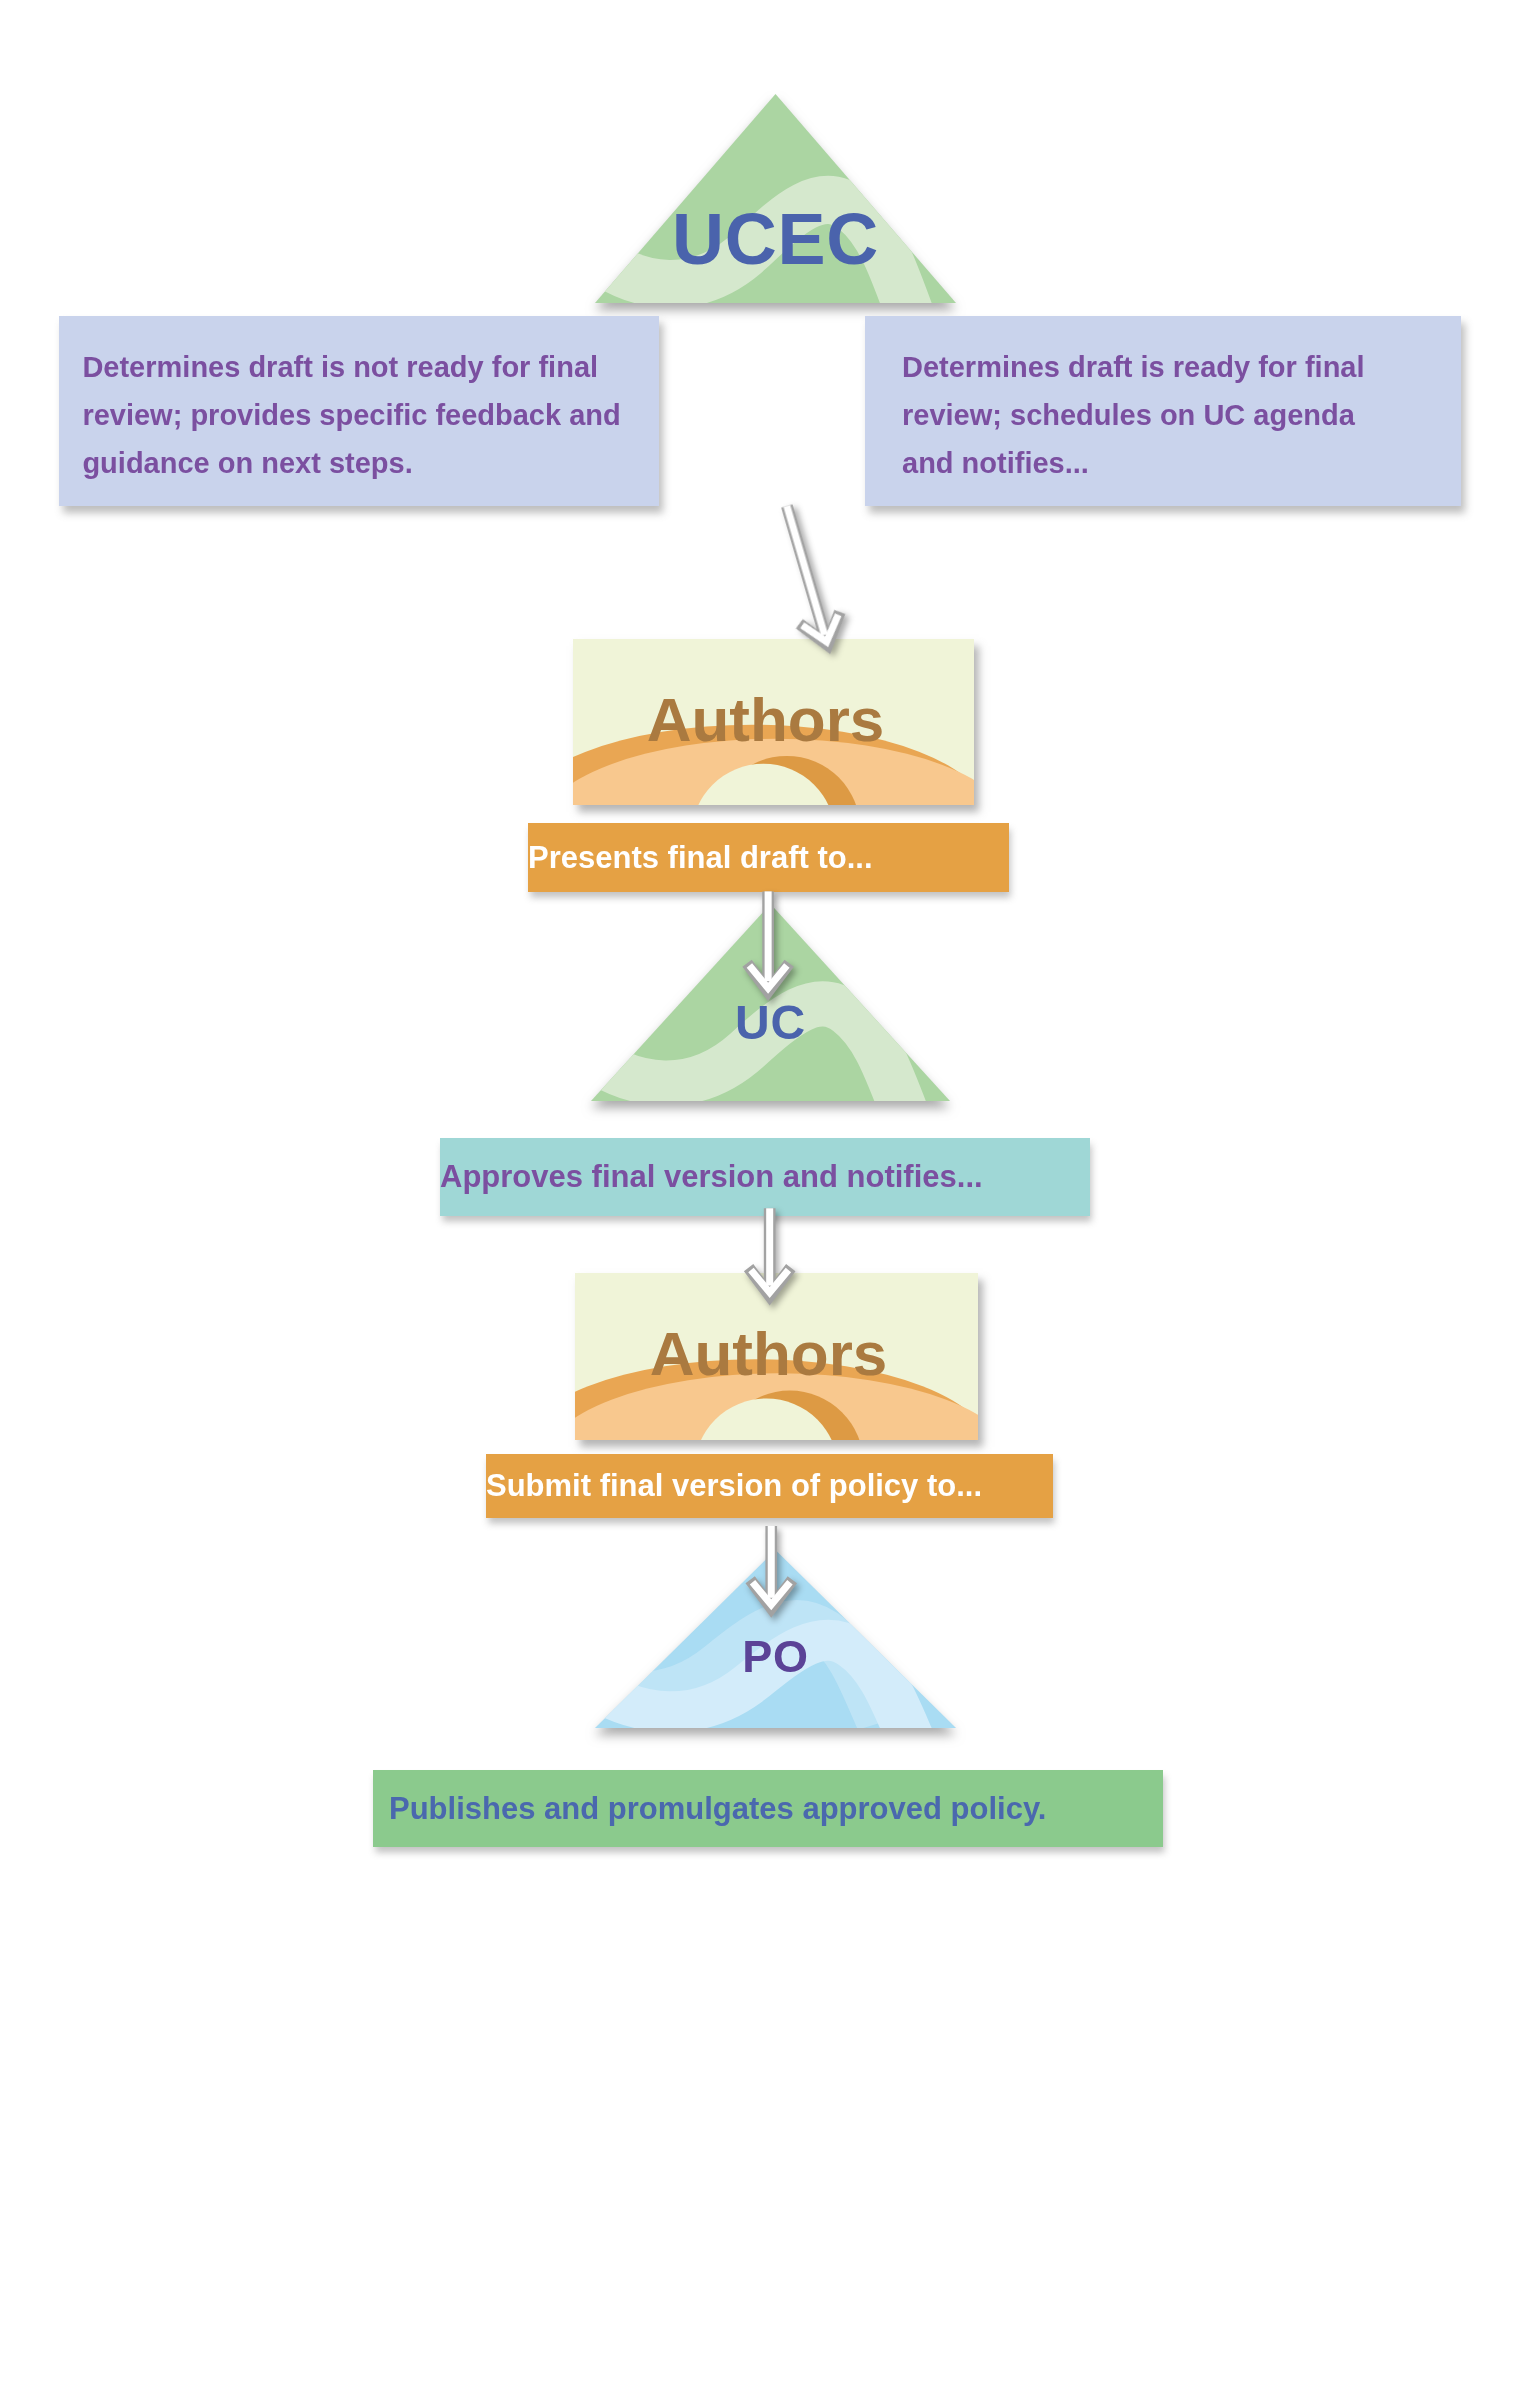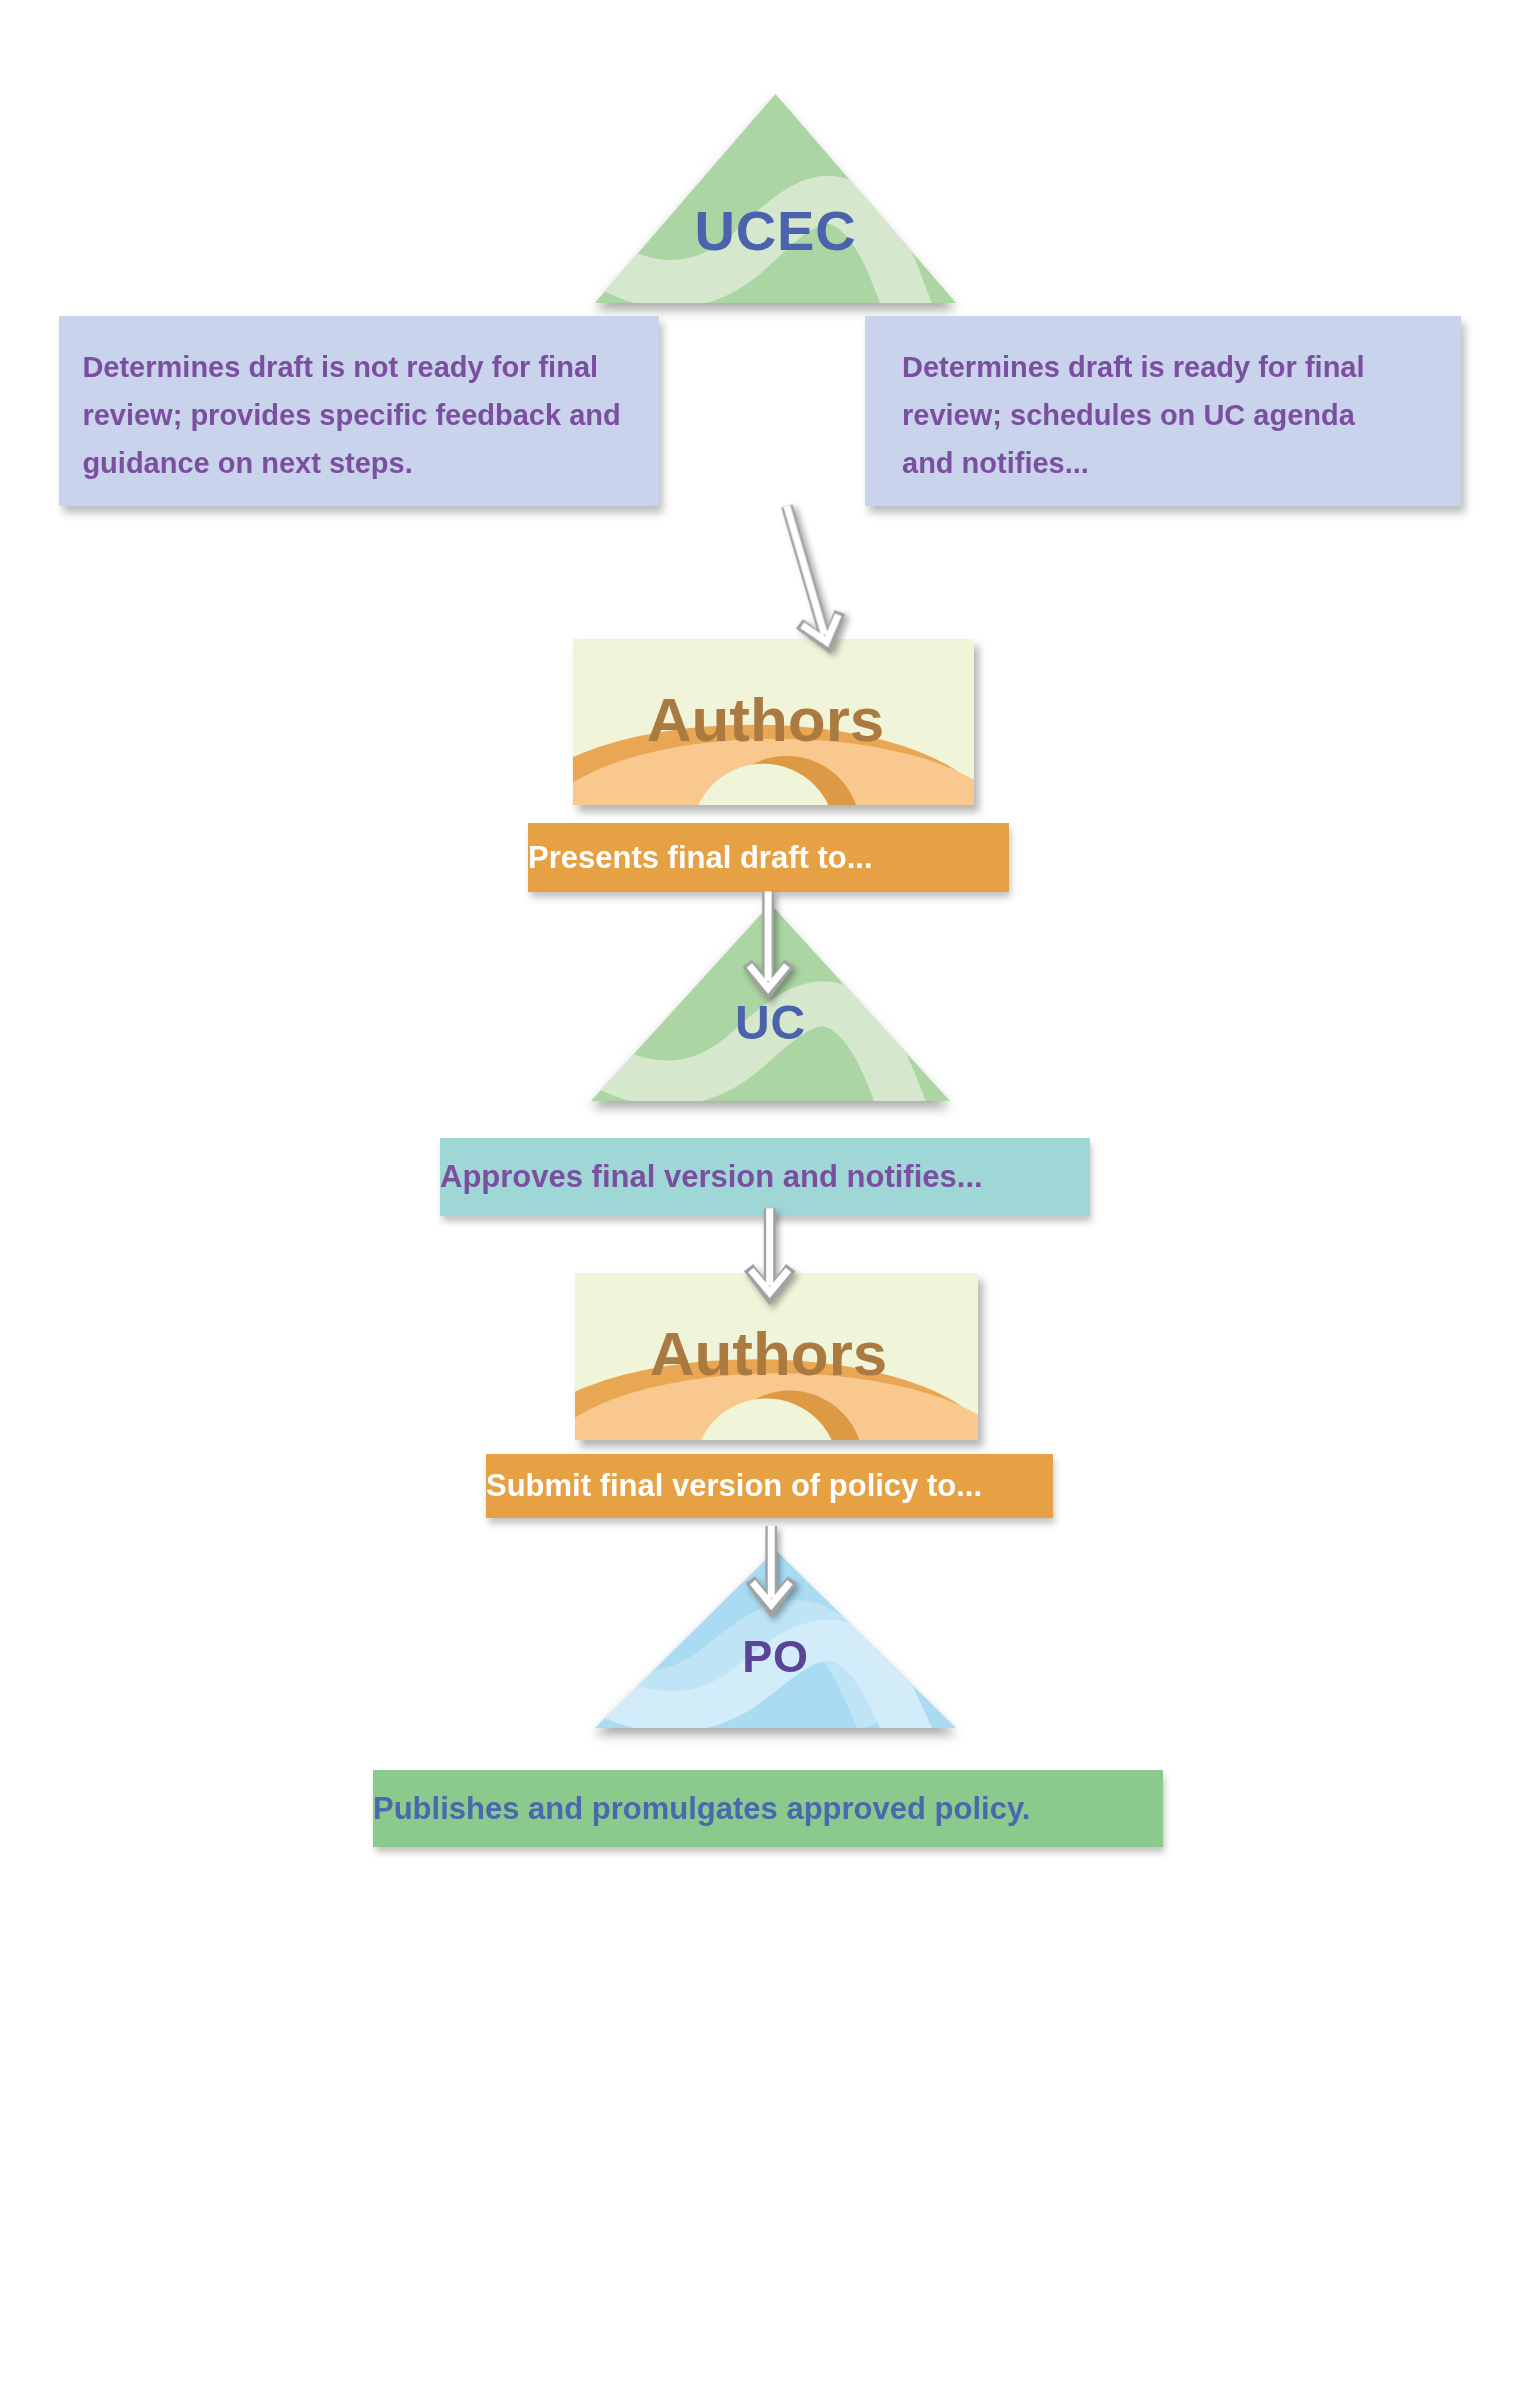--- a/index.html
+++ b/index.html
@@ -49,21 +49,21 @@
   }
   
   .banner{
     display:flex;align-items:center;justify-content:flex-start;
     font-weight:bold;font-size:31px;
     box-shadow:2.3px 6.2px 7px rgba(120,120,120,.45);
     box-sizing:border-box;text-align:center;
   }
   .banner-orange{background:var(--banner-orange);color:var(--banner-white-text);}
   .banner-teal{background:var(--banner-teal);color:var(--purple-text);}
-  .banner-green{background:var(--banner-green);color:var(--green-banner-text);}
+  .banner-green{background:var(--banner-green);color:var(--green-banner-text);padding-left:16px;}
   
   .arrows{position:absolute;left:0;top:0;pointer-events:none;z-index:10;}
   .arrow{filter:drop-shadow(4px 5px 4px rgba(0,0,0,.33));}
   .a-out{stroke:var(--arrow-edge);stroke-width:15;fill:none;}
   .a-in{stroke:var(--arrow-white);stroke-width:9;fill:none;}
 </style>
 </head>
 <body>
 
 <div class="canvas">
@@ -73,21 +73,21 @@
       <defs>
         <clipPath id="cpA">
             <polygon points="230,0 460,270 0,270"></polygon>
           </clipPath>
       </defs>
       <polygon class="base" points="230,0 460,270 0,270"></polygon>
       <g clip-path="url(#cpA)">
         <path class="wave" d="M -30 185 C 55 268, 140 258, 200 200 C 248 154, 288 116, 330 150 C 366 179, 382 232, 404 292"></path>
       </g>
     </svg>
-    <div class="tri-label" style="top:52%;font-size:56px;">UCEC</div>
+    <div class="tri-label" style="top:52%;font-size:72px;">UCEC</div>
   </div>
 
   <div class="abs note" style="left:59px;top:316px;width:600px;height:190px;">
     <div class="note-line">Determines draft is not ready for final</div>
     <div class="note-line">review; provides specific feedback and</div>
     <div class="note-line">guidance on next steps.</div>
   </div>
 
   <div class="abs note right" style="left:851px;top:316px;width:596px;height:190px;">
     <div class="note-line">Determines draft is ready for final</div>

